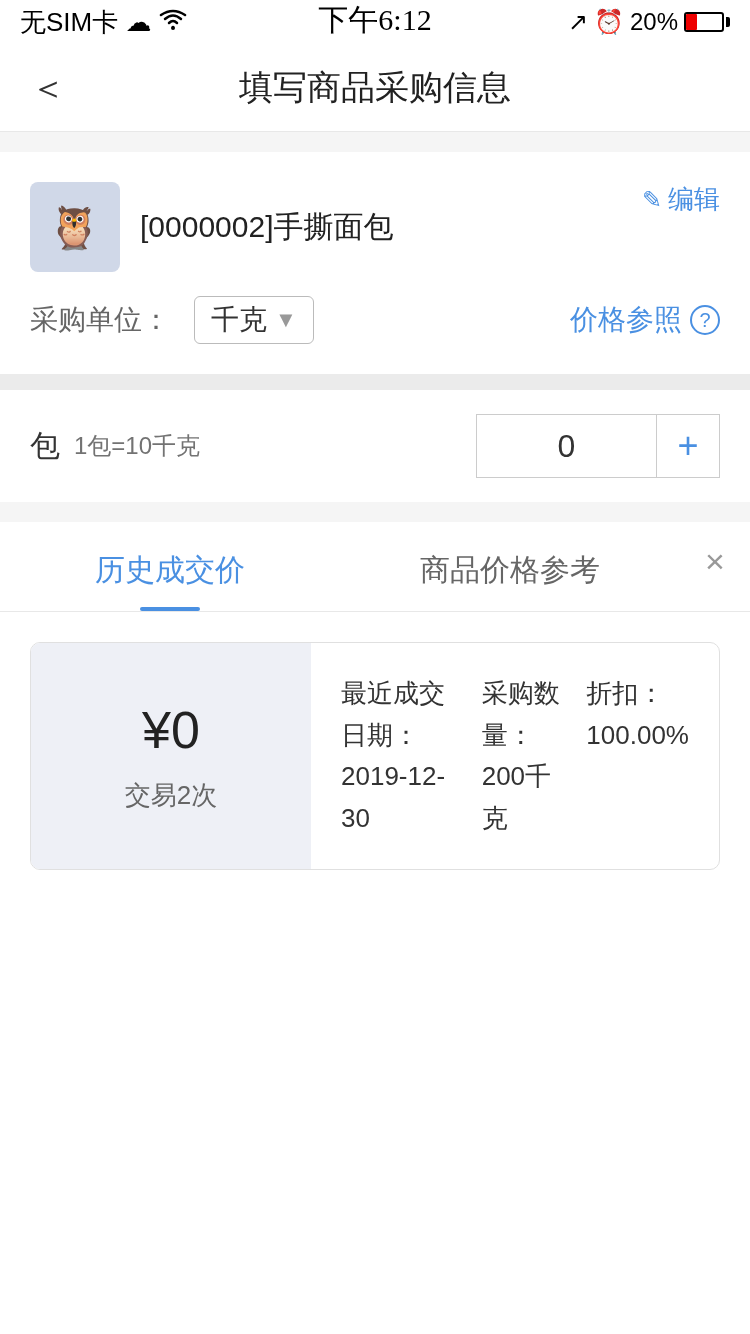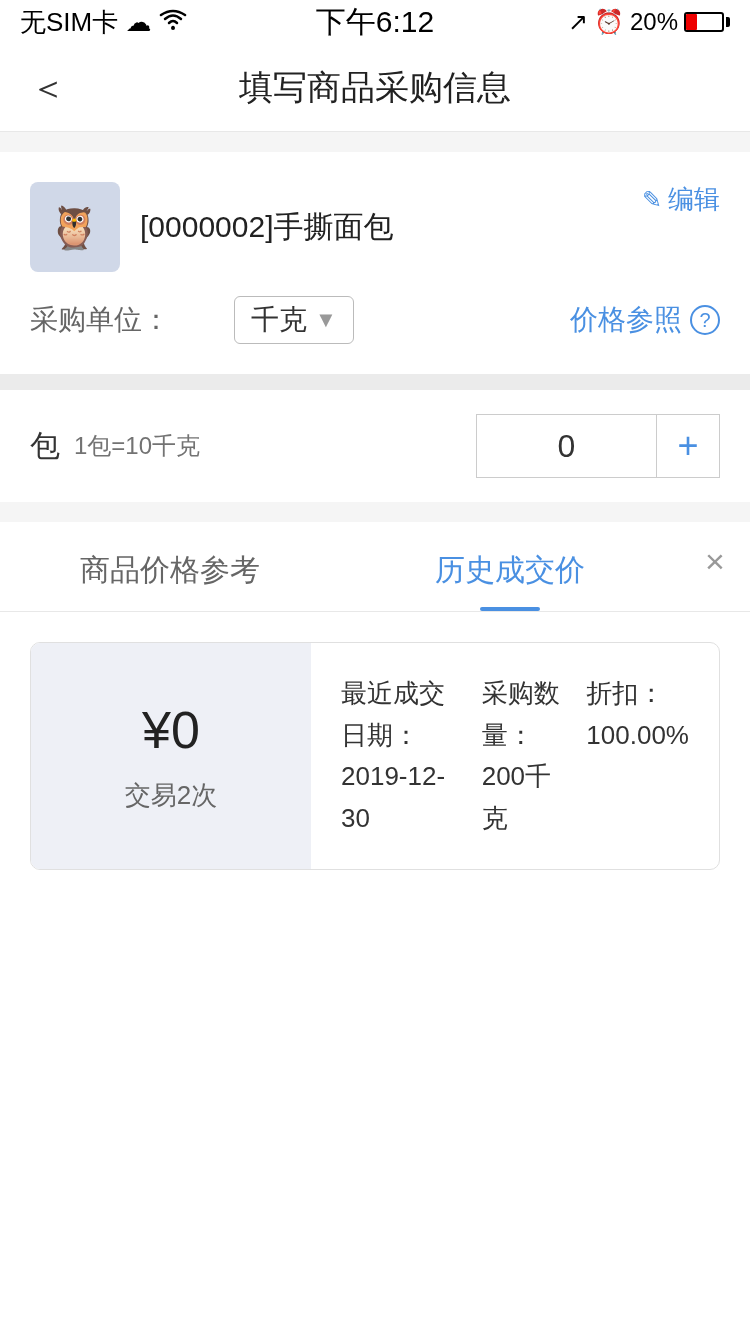--- a/index.html
+++ b/index.html
@@ -10,39 +10,39 @@
       width: 750px;
       min-height: 1334px;
       overflow-x: hidden;
     }
 
     
     .status-bar {
       height: 44px;
       background: #fff;
       display: flex;
-      align-items: center;
       justify-content: space-between;
       padding: 0 20px;
       font-size: 28px;
     }
     .status-left {
       display: flex;
       align-items: center;
       gap: 8px;
       font-size: 26px;
       color: #000;
     }
     .status-center {
       font-size: 30px;
       font-weight: 500;
       color: #000;
       position: absolute;
       left: 50%;
       transform: translateX(-50%);
+      font-family: Liberation Serif, serif;
     }
     .status-right {
       display: flex;
       align-items: center;
       gap: 6px;
       font-size: 24px;
       color: #000;
     }
     .battery {
       display: inline-flex;
@@ -157,21 +157,20 @@
     .unit-select {
       display: inline-flex;
       align-items: center;
       border: 1px solid #bbb;
       border-radius: 6px;
       padding: 4px 16px;
       font-size: 28px;
       color: #333;
       cursor: pointer;
       gap: 8px;
-      margin-left: 40px;
     }
     .unit-arrow {
       font-size: 22px;
       color: #999;
     }
     .price-ref {
       display: flex;
       align-items: center;
       gap: 8px;
       color: #4a90e2;
@@ -419,26 +418,26 @@
   <div class="quantity-input-group">
     <input class="quantity-input" type="text" value="0" style="">
     <div class="plus-btn">
       <span>+</span>
     </div>
   </div>
 </div>
 
 <div class="tabs-section">
   <div class="tabs-header">
-    <div class="tab-item">
-      <span>商品价格参考</span>
-    </div>
     <div class="tab-item active">
       <span>历史成交价</span>
       <div class="tab-underline"></div>
+    </div>
+    <div class="tab-item">
+      <span>商品价格参考</span>
     </div>
     <div class="tab-close">
       <span>×</span>
     </div>
   </div>
 
   <div class="tabs-content">
     <div class="transaction-card">
       <div class="transaction-left">
         <div class="transaction-price">¥0</div>

